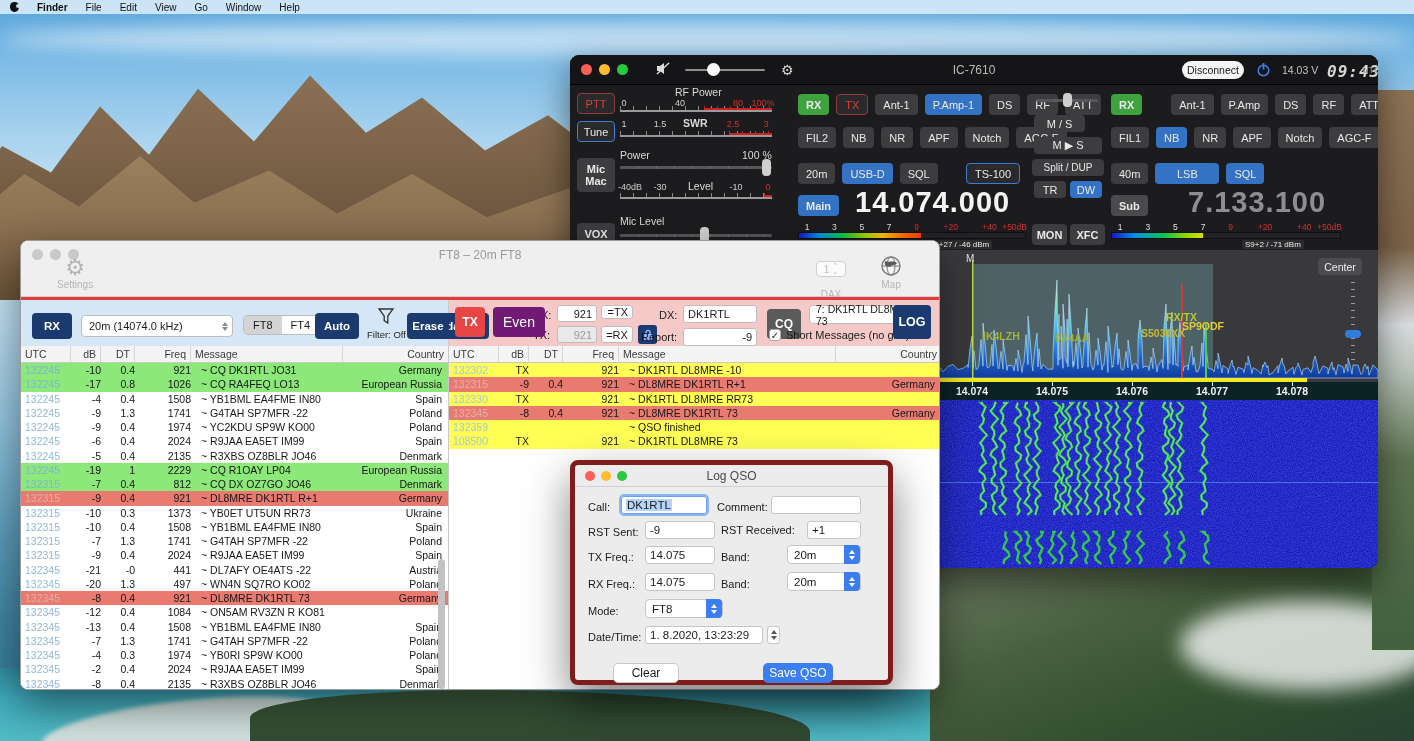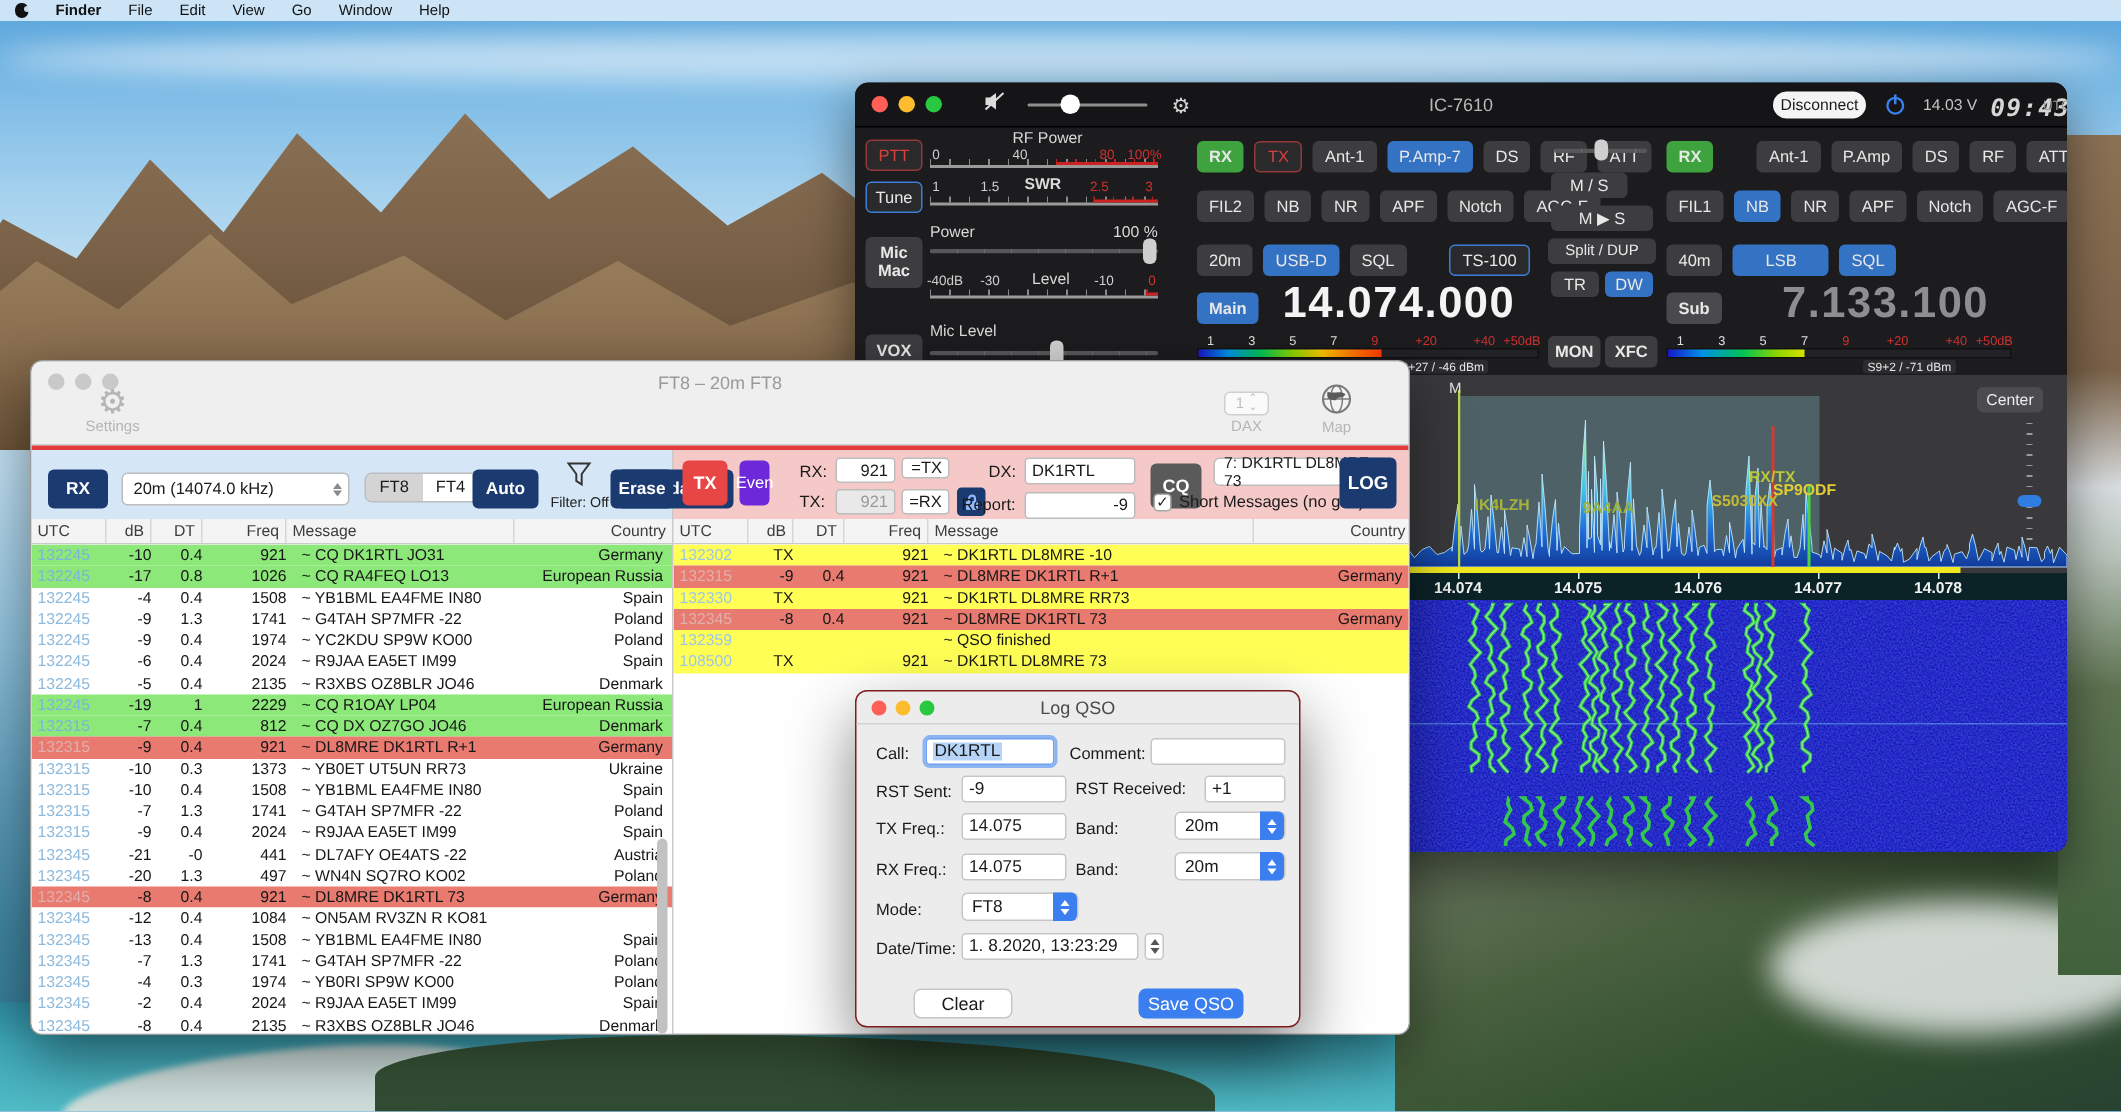--- a/index.html
+++ b/index.html
@@ -138,22 +138,22 @@
   .trow.bgg { background:#8ce878; } .trow.bgr { background:#e87a70; } .trow.bgy { background:#ffff56; } .trow.bgw { background:#fff; }
   .tc { white-space:nowrap; overflow:hidden; }
   .tc0 { width:50px; padding-left:4px; color:#8db9dd; }
   .bgr .tc0 { color:#e0b0ac; } .bgg .tc0 { color:#7fb4d4; } .bgy .tc0 { color:#9ec7e2; }
   .tc1 { width:30px; text-align:right; } .tc2 { width:34px; text-align:right; } .tc3 { width:56px; text-align:right; }
   .tc4 { flex:1; padding-left:10px; } .tc5 { width:105px; text-align:right; padding-right:6px; }
   .vsep { position:absolute; top:59px; bottom:0; left:427px; width:1px; background:#c9c9c9; z-index:3; }
   .scrollthumb { position:absolute; left:417px; top:318px; width:7px; height:130px; background:#c2c2c2; border-radius:4px; z-index:4; }
 
   
-  .dlg { position:absolute; left:570px; top:460px; width:297px; height:225px; background:#ececec; border-radius:8px;
-    box-shadow:0 18px 44px rgba(0,0,0,.5); z-index:30; border:1px solid #7f1d1d; font-size:11.5px; color:#1a1a1a; }
+  .dlg { position:absolute; left:570px; top:460px; width:323px; height:225px; background:#ececec; border-radius:8px;
+    box-shadow:0 18px 44px rgba(0,0,0,.5); z-index:30; border:5px solid #7f1d1d; font-size:11.5px; color:#1a1a1a; }
   .dlg-title { position:absolute; top:0; left:0; width:100%; height:22px; border-bottom:1px solid #d2d2d2; }
   .dlg-title .lights { position:absolute; left:10px; top:6px; display:flex; gap:6px; }
   .dlg-title .lights .tl { width:10px; height:10px; }
   .dlg-name { position:absolute; left:50%; top:4px; transform:translateX(-50%); font-size:12px; color:#4a4a4a; }
   .dfield { position:absolute; background:#fff; border:1px solid #c6c6c6; border-radius:3px; height:18px; display:flex; align-items:center; padding:0 4px; font-size:11.5px; }
   .dfield.focus { outline:2px solid #8cb4f0; outline-offset:0; border-color:#6f9ff0; }
   .selhl { background:#b6d3f8; padding:0 1px; }
   .dselect { position:absolute; height:19px; background:#fff; border:1px solid #c6c6c6; border-radius:4px; display:flex; align-items:center; padding-left:6px; }
   .bluestep { margin-left:auto; width:16px; height:19px; background:#3b7ef0; border-radius:0 4px 4px 0; display:flex; flex-direction:column; align-items:center; justify-content:center; gap:2px; }
   .bluestep i { width:0;height:0;border-left:3px solid transparent;border-right:3px solid transparent;border-bottom:4px solid #fff; }
@@ -267,21 +267,21 @@
 
     <div class="mlabel" style="left:50px;top:160px">Mic Level</div>
     <div class="sl-track" style="left:50px;top:179px;width:152px">
         <span class="sl-knob" style="left:80px"></span>
       </div>
 
     <div class="rrow" style="left:228px;top:39px">
       <span class="rbtn green" style="font-weight:bold">RX</span>
       <span class="rbtn redout">TX</span>
       <span class="rbtn">Ant-1</span>
-      <span class="rbtn blue">P.Amp-7</span>
+      <span class="rbtn blue">P.Amp-1</span>
       <span class="rbtn">DS</span>
       <span class="rbtn">RF</span>
       <span class="rbtn">ATT</span>
     </div>
     <div class="rrow" style="left:228px;top:72px">
       <span class="rbtn">FIL2</span>
       <span class="rbtn">NB</span>
       <span class="rbtn">NR</span>
       <span class="rbtn">APF</span>
       <span class="rbtn">Notch</span>
@@ -473,21 +473,21 @@
       <span class="ft8-title">FT8 – 20m FT8</span>
       <div class="tool-ico" style="left:36px;top:16px;width:36px">
         <div class="gear-glyph">⚙</div>
         <div>Settings</div>
       </div>
       <div class="tool-ico" style="left:780px;top:20px;width:60px">
         <div class="dax-box">
             <span>1</span>
             <span style="font-size:7px;line-height:6px">⌃<br>⌄</span>
           </div>
-        <div style="margin-top:2px">DAX</div>
+        <div style="margin-top:12px">DAX</div>
       </div>
       <div class="tool-ico" style="left:848px;top:14px;width:44px">
         <span>
           <svg width="22" height="22" viewBox="0 0 22 22">
               <circle cx="11" cy="11" r="9" fill="#f2f2f2" stroke="#7a7a7a" stroke-width="1.4"></circle>
               <ellipse cx="11" cy="11" rx="4" ry="9" fill="none" stroke="#7a7a7a"></ellipse>
               <line x1="2" y1="11" x2="20" y2="11" stroke="#7a7a7a"></line>
               <path d="M5 6c3 2 9-1 12 2-2 3-5 1-7 4-3-1-6 0-5-6z" fill="#5a5a5a"></path>
             </svg>
         </span>
@@ -523,21 +523,21 @@
     <div class="navy" style="position:absolute;left:478px;top:72px;width:0;height:0"></div>
     <div style="position:absolute;left:390px;top:72px;width:0;height:0"></div>
 
     <div class="navy" style="position:absolute;left:378px;top:72px;width:0"></div>
 
     <div class="navy" style="position:absolute;left:382px;top:72px;width:0;height:0"></div>
 
     <div class="navy" style="position:absolute;left:380px;top:72px;width:42px;height:26px;margin-left:6px;transform:translateX(0);z-index:5">Erase</div>
 
     <div style="position:absolute;left:434px;top:66px;width:30px;height:30px;background:#e84545;border-radius:4px;color:#fff;font-weight:bold;font-size:12px;display:flex;align-items:center;justify-content:center;z-index:5">TX</div>
-    <div style="position:absolute;left:472px;top:66px;width:20px;height:30px;background:#6d28d9;border-radius:4px;color:#fff;font-size:11px;display:flex;align-items:center;justify-content:center;z-index:5">Even</div>
+    <div style="position:absolute;left:472px;top:66px;width:52px;height:30px;background:#701a75;border-radius:4px;color:#fff;font-size:14px;display:flex;align-items:center;justify-content:center;z-index:5">Even</div>
 
     <span class="flabel" style="left:512px;top:68px">RX:</span>
     <div class="ffield right" style="left:536px;top:64px;width:40px;height:17px">
         <span>921</span>
       </div>
     <div class="ffield" style="left:580px;top:64px;width:32px;height:14px;justify-content:flex-end">
         <span>=TX</span>
       </div>
     <span class="flabel" style="left:512px;top:88px">TX:</span>
     <div class="ffield right disabled" style="left:536px;top:85px;width:40px;height:17px">

